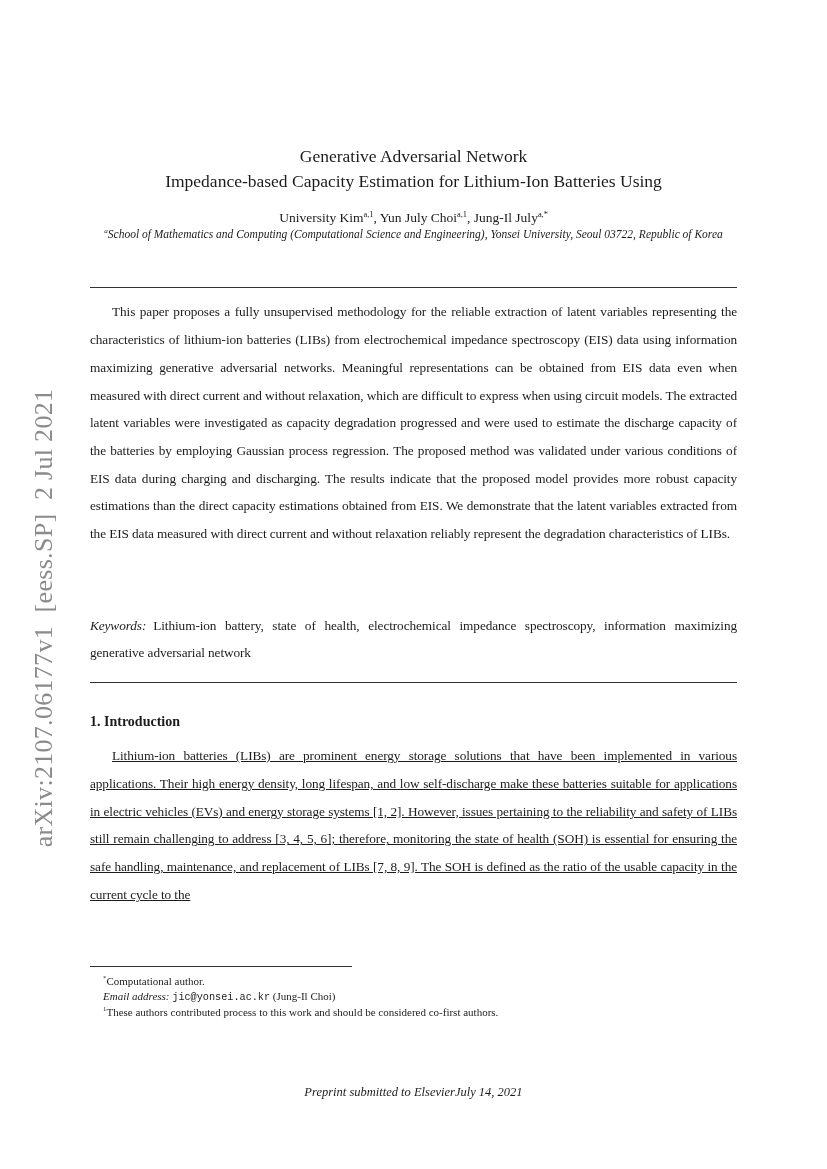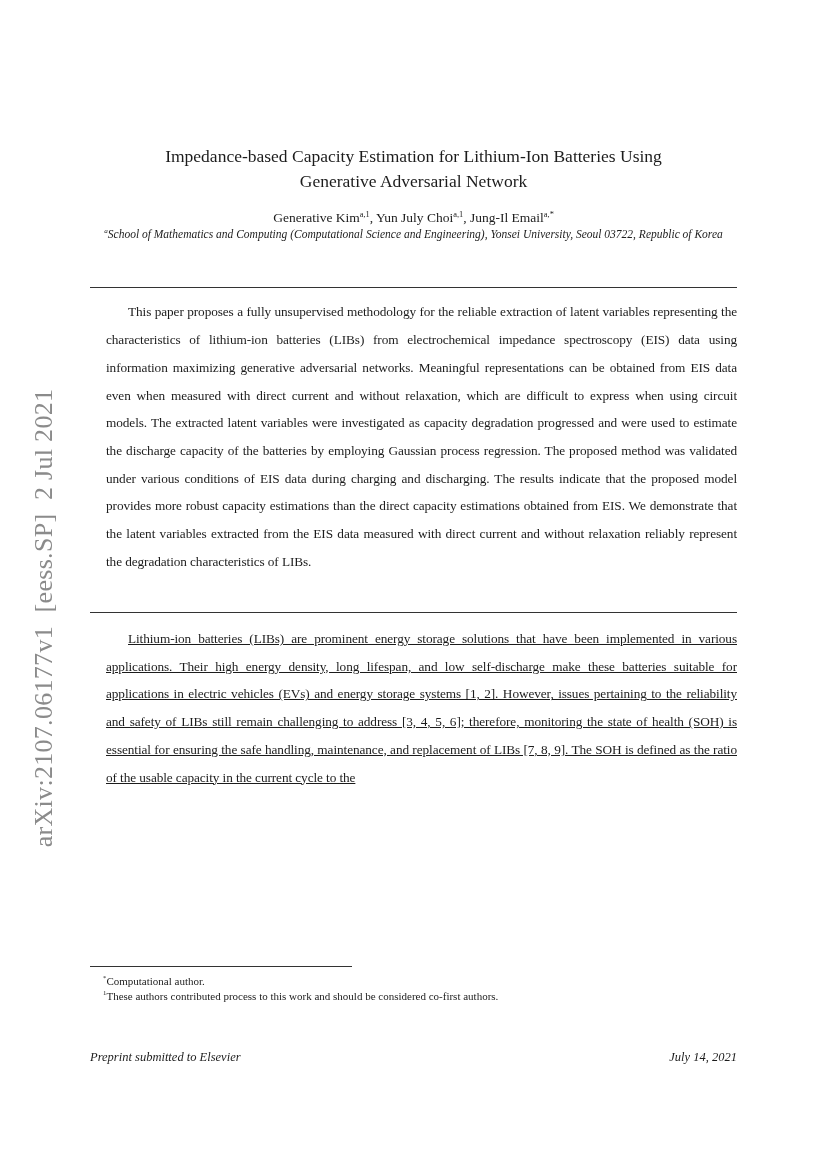--- a/index.html
+++ b/index.html
@@ -31,76 +31,79 @@
     margin-top: 0;
     font-size: 11.5px; line-height: 16px;
     font-style: italic; text-align: center;
     padding: 0 14px;
   }
   .rule { height: 1.4px; background: #333333; }
   .rule-top { margin-top: 45px; }
   .abstract-heading { margin-top: 17px; font-size: 13.5px; font-weight: bold; line-height: 15px; }
   .para {
     font-size: 13.3px; line-height: 27.7px;
-    text-align: justify; letter-spacing: -0.1px; margin-left: 16px;
+    text-align: justify; letter-spacing: -0.1px;
   }
   .abstract-body { margin-top: 10px; text-indent: 22px; height: 300px; overflow: hidden; }
   .keywords { height: 57px; overflow: hidden; }
   .keywords-label { font-style: italic; margin-right: 7px; }
   .rule-bottom { margin-top: 7px; }
   .section-heading { margin-top: 31px; font-size: 14px; font-weight: bold; line-height: 16px; }
   .section-body { margin-top: 12px; text-indent: 22px; height: 166px; overflow: hidden; text-decoration: underline; }
   .footnotes {
     position: absolute; left: 90px; top: 966px; width: 647px;
     font-size: 11px; line-height: 14.5px;
   }
   .footnote-rule { width: 262px; height: 1px; background: #333333; margin-bottom: 7px; }
   .footnote-line { text-indent: 13px; }
   .email-label { font-style: italic; }
   .email-mono { font-family: "Liberation Mono", "DejaVu Sans Mono", monospace; font-size: 10.2px; }
   .footer {
-    position: absolute; left: 90px; top: 1050px; width: 647px;
-    display: flex; justify-content: space-between;
+    position: absolute; left: 90px; top: 1085px; width: 647px;
+    display: flex; justify-content: center;
     font-style: italic; font-size: 12.5px;
   }
 </style>
 </head>
 <body>
 
 <div class="page">
 
   <div class="watermark">arXiv:2107.06177v1  [eess.SP]  2 Jul 2021</div>
 
   <div class="content">
 
     <div class="title">
+      <div>Generative Adversarial Network</div>
       <div>Impedance-based Capacity Estimation for Lithium-Ion Batteries Using</div>
-      <div>Generative Adversarial Network</div>
     </div>
 
-    <div class="authors"><span>Generative Kim</span><sup>a,1</sup><span>, </span><span>Yun July Choi</span><sup>a,1</sup><span>, </span><span>Jung-Il Email</span><sup>a,*</sup></div>
+    <div class="authors"><span>University Kim</span><sup>a,1</sup><span>, </span><span>Yun July Choi</span><sup>a,1</sup><span>, </span><span>Jung-Il July</span><sup>a,*</sup></div>
 
     <div class="affiliation"><sup>a</sup><span>School of Mathematics and Computing (Computational Science and Engineering), Yonsei University, Seoul 03722, Republic of Korea</span></div>
 
     <div class="rule rule-top"></div>
 
 
     <p class="para abstract-body">This paper proposes a fully unsupervised methodology for the reliable extraction of latent variables representing the characteristics of lithium-ion batteries (LIBs) from electrochemical impedance spectroscopy (EIS) data using information maximizing generative adversarial networks. Meaningful representations can be obtained from EIS data even when measured with direct current and without relaxation, which are difficult to express when using circuit models. The extracted latent variables were investigated as capacity degradation progressed and were used to estimate the discharge capacity of the batteries by employing Gaussian process regression. The proposed method was validated under various conditions of EIS data during charging and discharging. The results indicate that the proposed model provides more robust capacity estimations than the direct capacity estimations obtained from EIS. We demonstrate that the latent variables extracted from the EIS data measured with direct current and without relaxation reliably represent the degradation characteristics of LIBs.</p>
 
+    <p class="para keywords"><span class="keywords-label">Keywords:</span><span>Lithium-ion battery, state of health, electrochemical impedance spectroscopy, information maximizing generative adversarial network</span></p>
 
     <div class="rule rule-bottom"></div>
 
+    <div class="section-heading">1. Introduction</div>
 
     <p class="para section-body">Lithium-ion batteries (LIBs) are prominent energy storage solutions that have been implemented in various applications. Their high energy density, long lifespan, and low self-discharge make these batteries suitable for applications in electric vehicles (EVs) and energy storage systems [1, 2]. However, issues pertaining to the reliability and safety of LIBs still remain challenging to address [3, 4, 5, 6]; therefore, monitoring the state of health (SOH) is essential for ensuring the safe handling, maintenance, and replacement of LIBs [7, 8, 9]. The SOH is defined as the ratio of the usable capacity in the current cycle to the</p>
 
   </div>
 
   <div class="footnotes">
     <div class="footnote-rule"></div>
     <div class="footnote-line"><sup>*</sup><span>Computational author.</span></div>
+    <div class="footnote-line"><span class="email-label">Email address:</span> <span class="email-mono">jic@yonsei.ac.kr</span> <span>(Jung-Il Choi)</span></div>
     <div class="footnote-line"><sup>1</sup><span>These authors contributed process to this work and should be considered co-first authors.</span></div>
   </div>
 
   <div class="footer">
     <span>Preprint submitted to Elsevier</span>
     <span>July 14, 2021</span>
   </div>
 
 </div>
 

